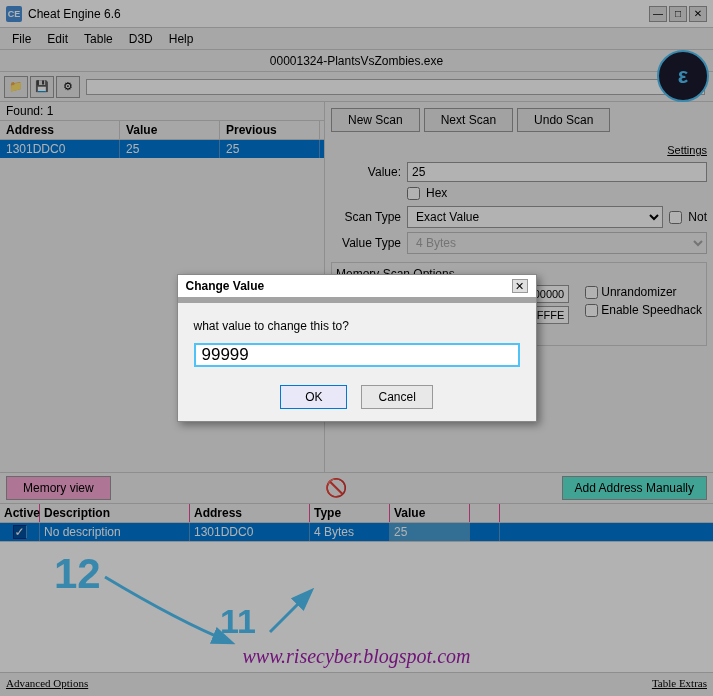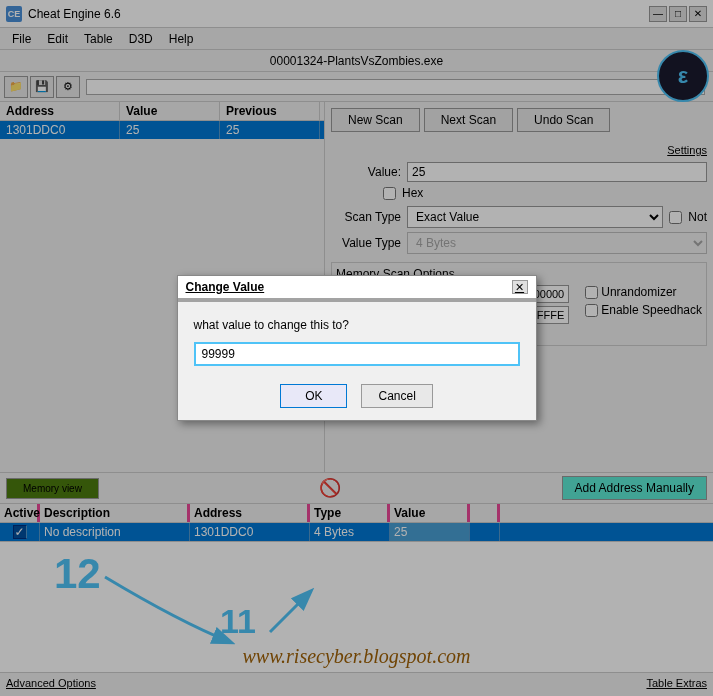--- a/index.html
+++ b/index.html
@@ -60,51 +60,51 @@
     .memory-row { display: flex; align-items: center; gap: 6px; margin-bottom: 3px; }
     .memory-label { width: 35px; font-size: 12px; text-align: right; }
     .memory-input { flex: 1; height: 18px; border: 1px solid #999; background: white; padding: 1px 4px; font-size: 11px; text-align: right; }
     .memory-checkbox { display: flex; align-items: center; gap: 3px; font-size: 12px; }
     
     .right-checkboxes { display: flex; flex-direction: column; gap: 4px; margin-left: 8px; }
     .checkbox-row { display: flex; align-items: center; gap: 3px; font-size: 12px; }
     
     
     .bottom-toolbar { background: #f0f0f0; border-top: 1px solid #ccc; border-bottom: 1px solid #ccc; display: flex; align-items: center; justify-content: space-between; padding: 4px 6px; height: 32px; }
-    .memory-view-btn { padding: 4px 16px; border: 1px solid #999; background: #4d7c0f; cursor: pointer; font-size: 10px; }
+    .memory-view-btn { padding: 4px 16px; border: 1px solid #999; background: #f9a8d4; cursor: pointer; font-size: 12px; }
     .no-entry-icon { color: red; font-size: 18px; }
     .add-address-btn { padding: 4px 12px; border: 1px solid #999; background: #5eead4; cursor: pointer; font-size: 12px; }
     
     
     .address-list { background: white; border-bottom: 1px solid #ccc; }
     .address-list-header { display: grid; grid-template-columns: 40px 150px 120px 80px 80px 30px; background: #f0f0f0; border-bottom: 1px solid #ccc; }
-    .address-list-header div { padding: 2px 4px; border-right: 3px solid #ec4899; font-size: 12px; font-weight: bold; }
+    .address-list-header div { padding: 2px 4px; border-right: 1px solid #ec4899; font-size: 12px; font-weight: bold; }
     .address-list-row { display: grid; grid-template-columns: 40px 150px 120px 80px 80px 30px; background: #0078d4; color: white; }
     .address-list-row div { padding: 2px 4px; border-right: 1px solid #5599cc; font-size: 12px; }
     .active-cell { display: flex; align-items: center; justify-content: center; }
     .active-check { width: 14px; height: 14px; background: #0050a0; border: 1px solid #003080; display: flex; align-items: center; justify-content: center; color: white; font-size: 10px; }
     
     
     .annotation-area { position: relative; height: 120px; background: white; overflow: hidden; }
     .annotation-number { position: absolute; color: #4fc3f7; font-size: 42px; font-weight: bold; font-family: Arial; }
     .website-text { position: absolute; bottom: 4px; left: 50%; transform: translateX(-50%); font-size: 22px; font-style: italic; color: #000; font-family: 'Times New Roman', serif; white-space: nowrap; }
     
     
     .bottom-bar { background: #f0f0f0; border-top: 1px solid #ccc; display: flex; align-items: center; justify-content: space-between; padding: 2px 6px; height: 20px; }
-    .bottom-bar-text { font-size: 11px; }
+    .bottom-bar-text { font-size: 11px; font-family: Liberation Serif, serif; }
     
     
     .modal-overlay { position: absolute; top: 0; left: 0; right: 0; bottom: 0; background: rgba(0,0,0,0.3); display: flex; align-items: center; justify-content: center; z-index: 100; }
     .modal { background: #f0f0f0; border: 1px solid #888; box-shadow: 3px 3px 8px rgba(0,0,0,0.4); width: 360px; }
-    .modal-title-bar { background: #fff; border-bottom: 4px solid #a3a3a3; display: flex; align-items: center; justify-content: space-between; padding: 4px 8px; text-decoration: underline; }
+    .modal-title-bar { background: #fff; border-bottom: 6px solid #a3a3a3; display: flex; align-items: center; justify-content: space-between; padding: 4px 8px; }
     .modal-title { font-size: 12px; font-weight: bold; }
     .modal-close { width: 16px; height: 14px; border: 1px solid #999; background: #e0e0e0; display: flex; align-items: center; justify-content: center; cursor: pointer; font-size: 11px; }
     .modal-body { padding: 16px 16px 8px; }
     .modal-question { font-size: 12px; margin-bottom: 10px; }
-    .modal-input { width: 100%; height: 24px; border: 2px solid #4fc3f7; padding: 2px 6px; font-size: 12px; background: white; }
+    .modal-input { width: 100%; height: 24px; border: 2px solid #4fc3f7; padding: 2px 6px; font-size: 17px; background: white; }
     .modal-buttons { display: flex; justify-content: center; gap: 14px; padding: 10px 16px 12px; }
     .modal-ok-btn { padding: 4px 24px; border: 1px solid #0078d4; background: #e8e8f8; cursor: pointer; font-size: 12px; }
     .modal-cancel-btn { padding: 4px 16px; border: 1px solid #999; background: #e8e8e8; cursor: pointer; font-size: 12px; }
     
     
     .annotation-svg { position: absolute; top: 0; left: 0; width: 100%; height: 100%; pointer-events: none; }
 
     .wrapper { position: relative; width: 713px; height: 696px; }
   </style>
 </head>
@@ -143,20 +143,23 @@
   <div class="toolbar" style="position:relative;">
     <div class="toolbar-btn">📁</div>
     <div class="toolbar-btn">💾</div>
     <div class="toolbar-btn">⚙</div>
     <div class="toolbar-progress"></div>
   </div>
 
   <div class="main-area">
 
     <div class="left-panel">
+      <div class="found-bar">
+        <span>Found: 1</span>
+      </div>
       <div class="results-table">
         <div class="results-header">
           <div>Address</div>
           <div>Value</div>
           <div>Previous</div>
         </div>
         <div class="results-row">
           <div>1301DDC0</div>
           <div>25</div>
           <div>25</div>
@@ -173,21 +176,21 @@
         </div>
       </div>
       <div style="text-align:right;font-size:11px;margin-bottom:2px;">
         <span style="cursor:pointer;text-decoration:underline;">Settings</span>
       </div>
 
       <div class="value-row">
         <span class="value-label">Value:</span>
         <input class="value-input" value="25" style="width: 180px;">
       </div>
-      <div class="value-row" style="margin-left:52px;">
+      <div class="value-row" style="margin-left:76px;">
         <input type="checkbox" style="">
         <span>Hex</span>
       </div>
 
       <div class="scan-type-row">
         <span style="width:70px;text-align:right;font-size:12px;">Scan Type</span>
         <select class="scan-type-select">
           <option>Exact Value</option>
         </select>
         <input type="checkbox" style="">
@@ -280,21 +283,21 @@
       <defs>
         <marker id="arrow" markerWidth="8" markerHeight="8" refX="6" refY="3" orient="auto">
           <path d="M0,0 L0,6 L8,3 z" fill="#4fc3f7"></path>
         </marker>
         <marker id="arrow2" markerWidth="8" markerHeight="8" refX="6" refY="3" orient="auto">
           <path d="M0,0 L0,6 L8,3 z" fill="#4fc3f7"></path>
         </marker>
       </defs>
     </svg>
 
-    <span class="website-text" style="position:absolute;bottom:4px;left:50%;transform:translateX(-50%);font-size:20px;font-style:italic;color:#a16207;font-family:'Times New Roman',serif;white-space:nowrap;">www.risecyber.blogspot.com</span>
+    <span class="website-text" style="position:absolute;bottom:4px;left:50%;transform:translateX(-50%);font-size:20px;font-style:italic;color:#a21caf;font-family:'Times New Roman',serif;white-space:nowrap;">www.risecyber.blogspot.com</span>
   </div>
 
   <div class="bottom-bar">
     <span class="bottom-bar-text" style="cursor:pointer;text-decoration:underline;">Advanced Options</span>
     <span class="bottom-bar-text" style="cursor:pointer;text-decoration:underline;">Table Extras</span>
   </div>
 
   <div class="modal-overlay">
     <div class="modal">
       <div class="modal-title-bar">

